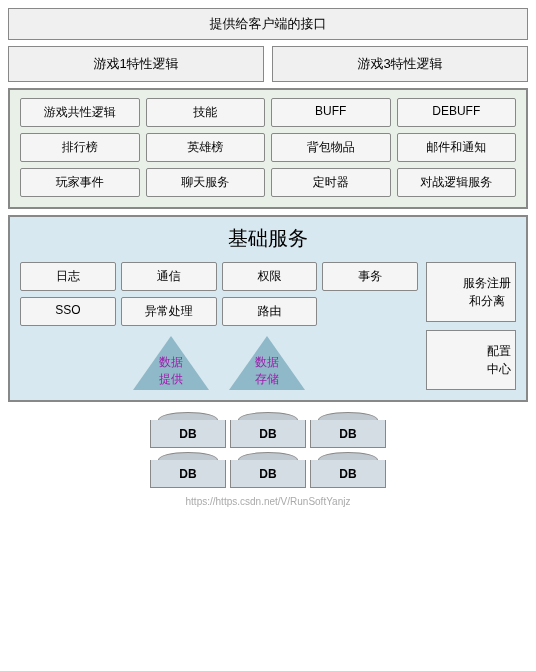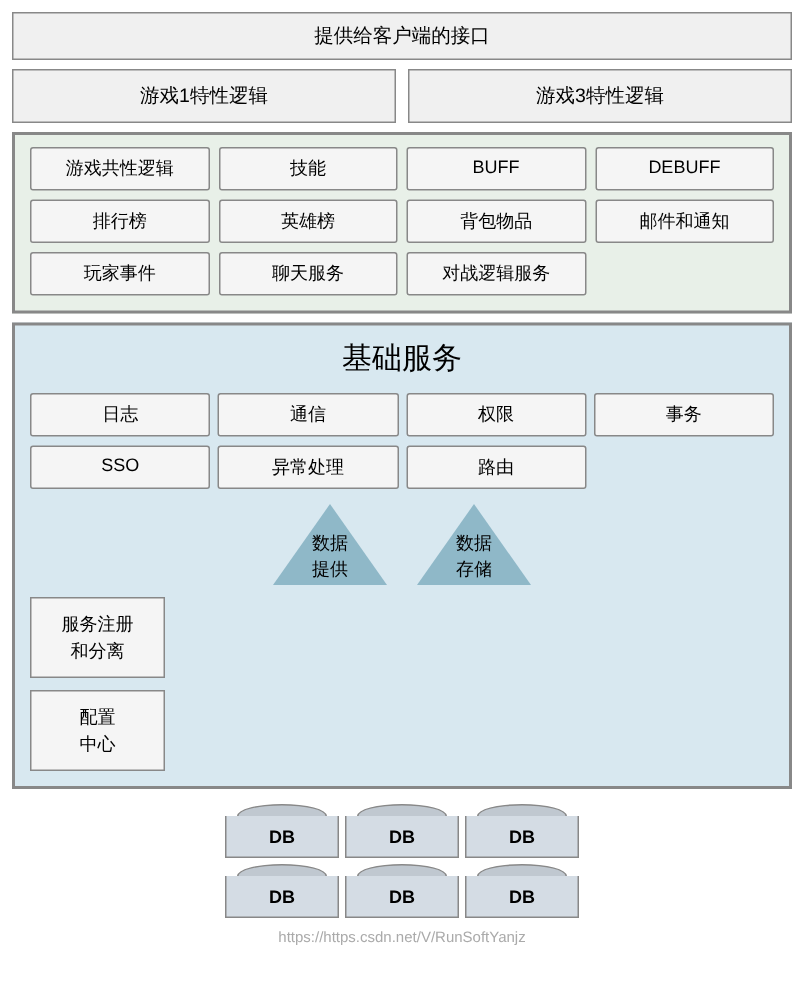--- a/index.html
+++ b/index.html
@@ -78,21 +78,20 @@
     .foundation-title {
       text-align: center;
       font-size: 20px;
       font-weight: normal;
       margin-bottom: 10px;
     }
 
     .foundation-content {
       display: flex;
       gap: 8px;
-      flex-direction: column;
     }
 
     .foundation-left {
       flex: 1;
       display: flex;
       flex-direction: column;
       gap: 6px;
     }
 
     .foundation-right {
@@ -138,34 +137,34 @@
     }
     .triangle-text-overlay {
       position: absolute;
       top: 18px;
       left: 50%;
       transform: translateX(-50%);
       font-size: 12px;
       text-align: center;
       white-space: nowrap;
       pointer-events: none;
-      color: #000000;
+      color: #a21caf;
       line-height: 1.4;
     }
 
     .right-box {
       border: 1.5px solid #888;
       background: #f5f5f5;
       text-align: center;
       padding: 8px 4px;
       font-size: 12px;
       flex: 1;
       display: flex;
       align-items: center;
-      justify-content: center;
+      justify-content: flex-end;
       line-height: 1.5;
     }
 
     
     .db-section {
       display: flex;
       flex-direction: column;
       gap: 4px;
       padding: 0 10px;
       margin-top: 4px;
@@ -234,20 +233,21 @@
       <div class="logic-item">游戏共性逻辑</div>
       <div class="logic-item">技能</div>
       <div class="logic-item">BUFF</div>
       <div class="logic-item">DEBUFF</div>
       <div class="logic-item">排行榜</div>
       <div class="logic-item">英雄榜</div>
       <div class="logic-item">背包物品</div>
       <div class="logic-item">邮件和通知</div>
       <div class="logic-item">玩家事件</div>
       <div class="logic-item">聊天服务</div>
+      <div class="logic-item">定时器</div>
       <div class="logic-item">对战逻辑服务</div>
     </div>
   </div>
 
   <div class="foundation-section">
     <div class="foundation-title">基础服务</div>
 
     <div class="foundation-content">
 
       <div class="foundation-left">

